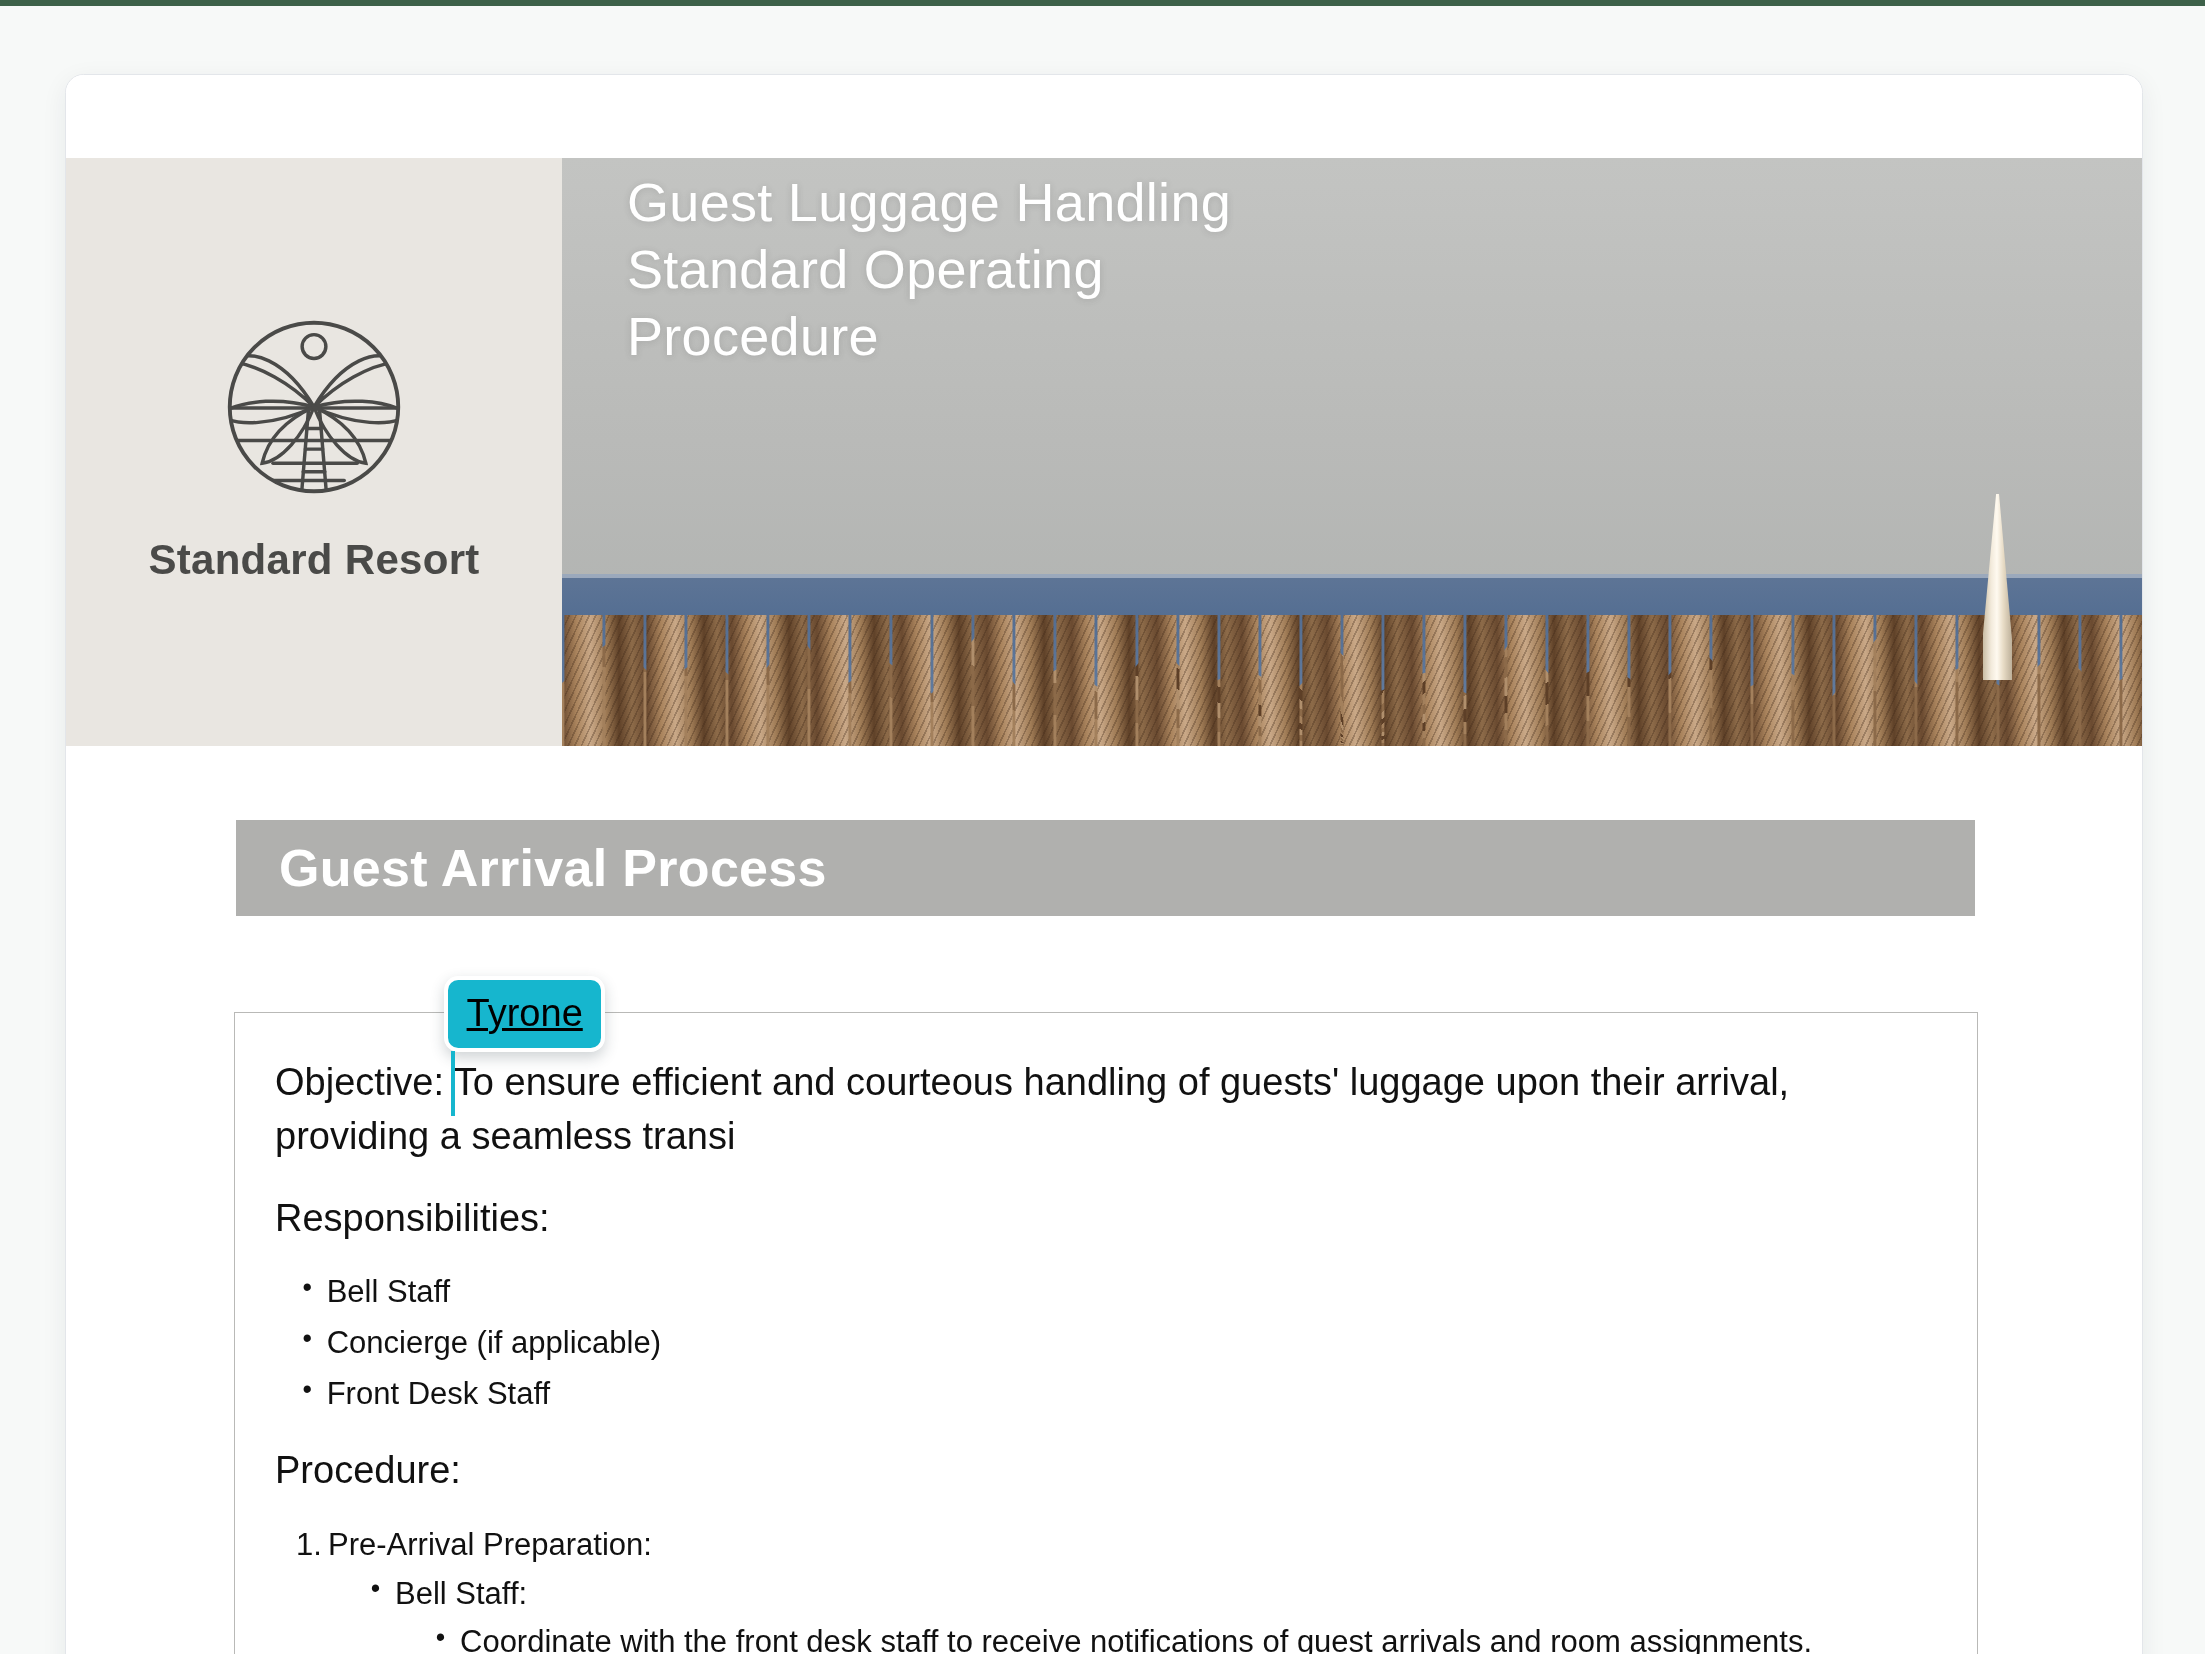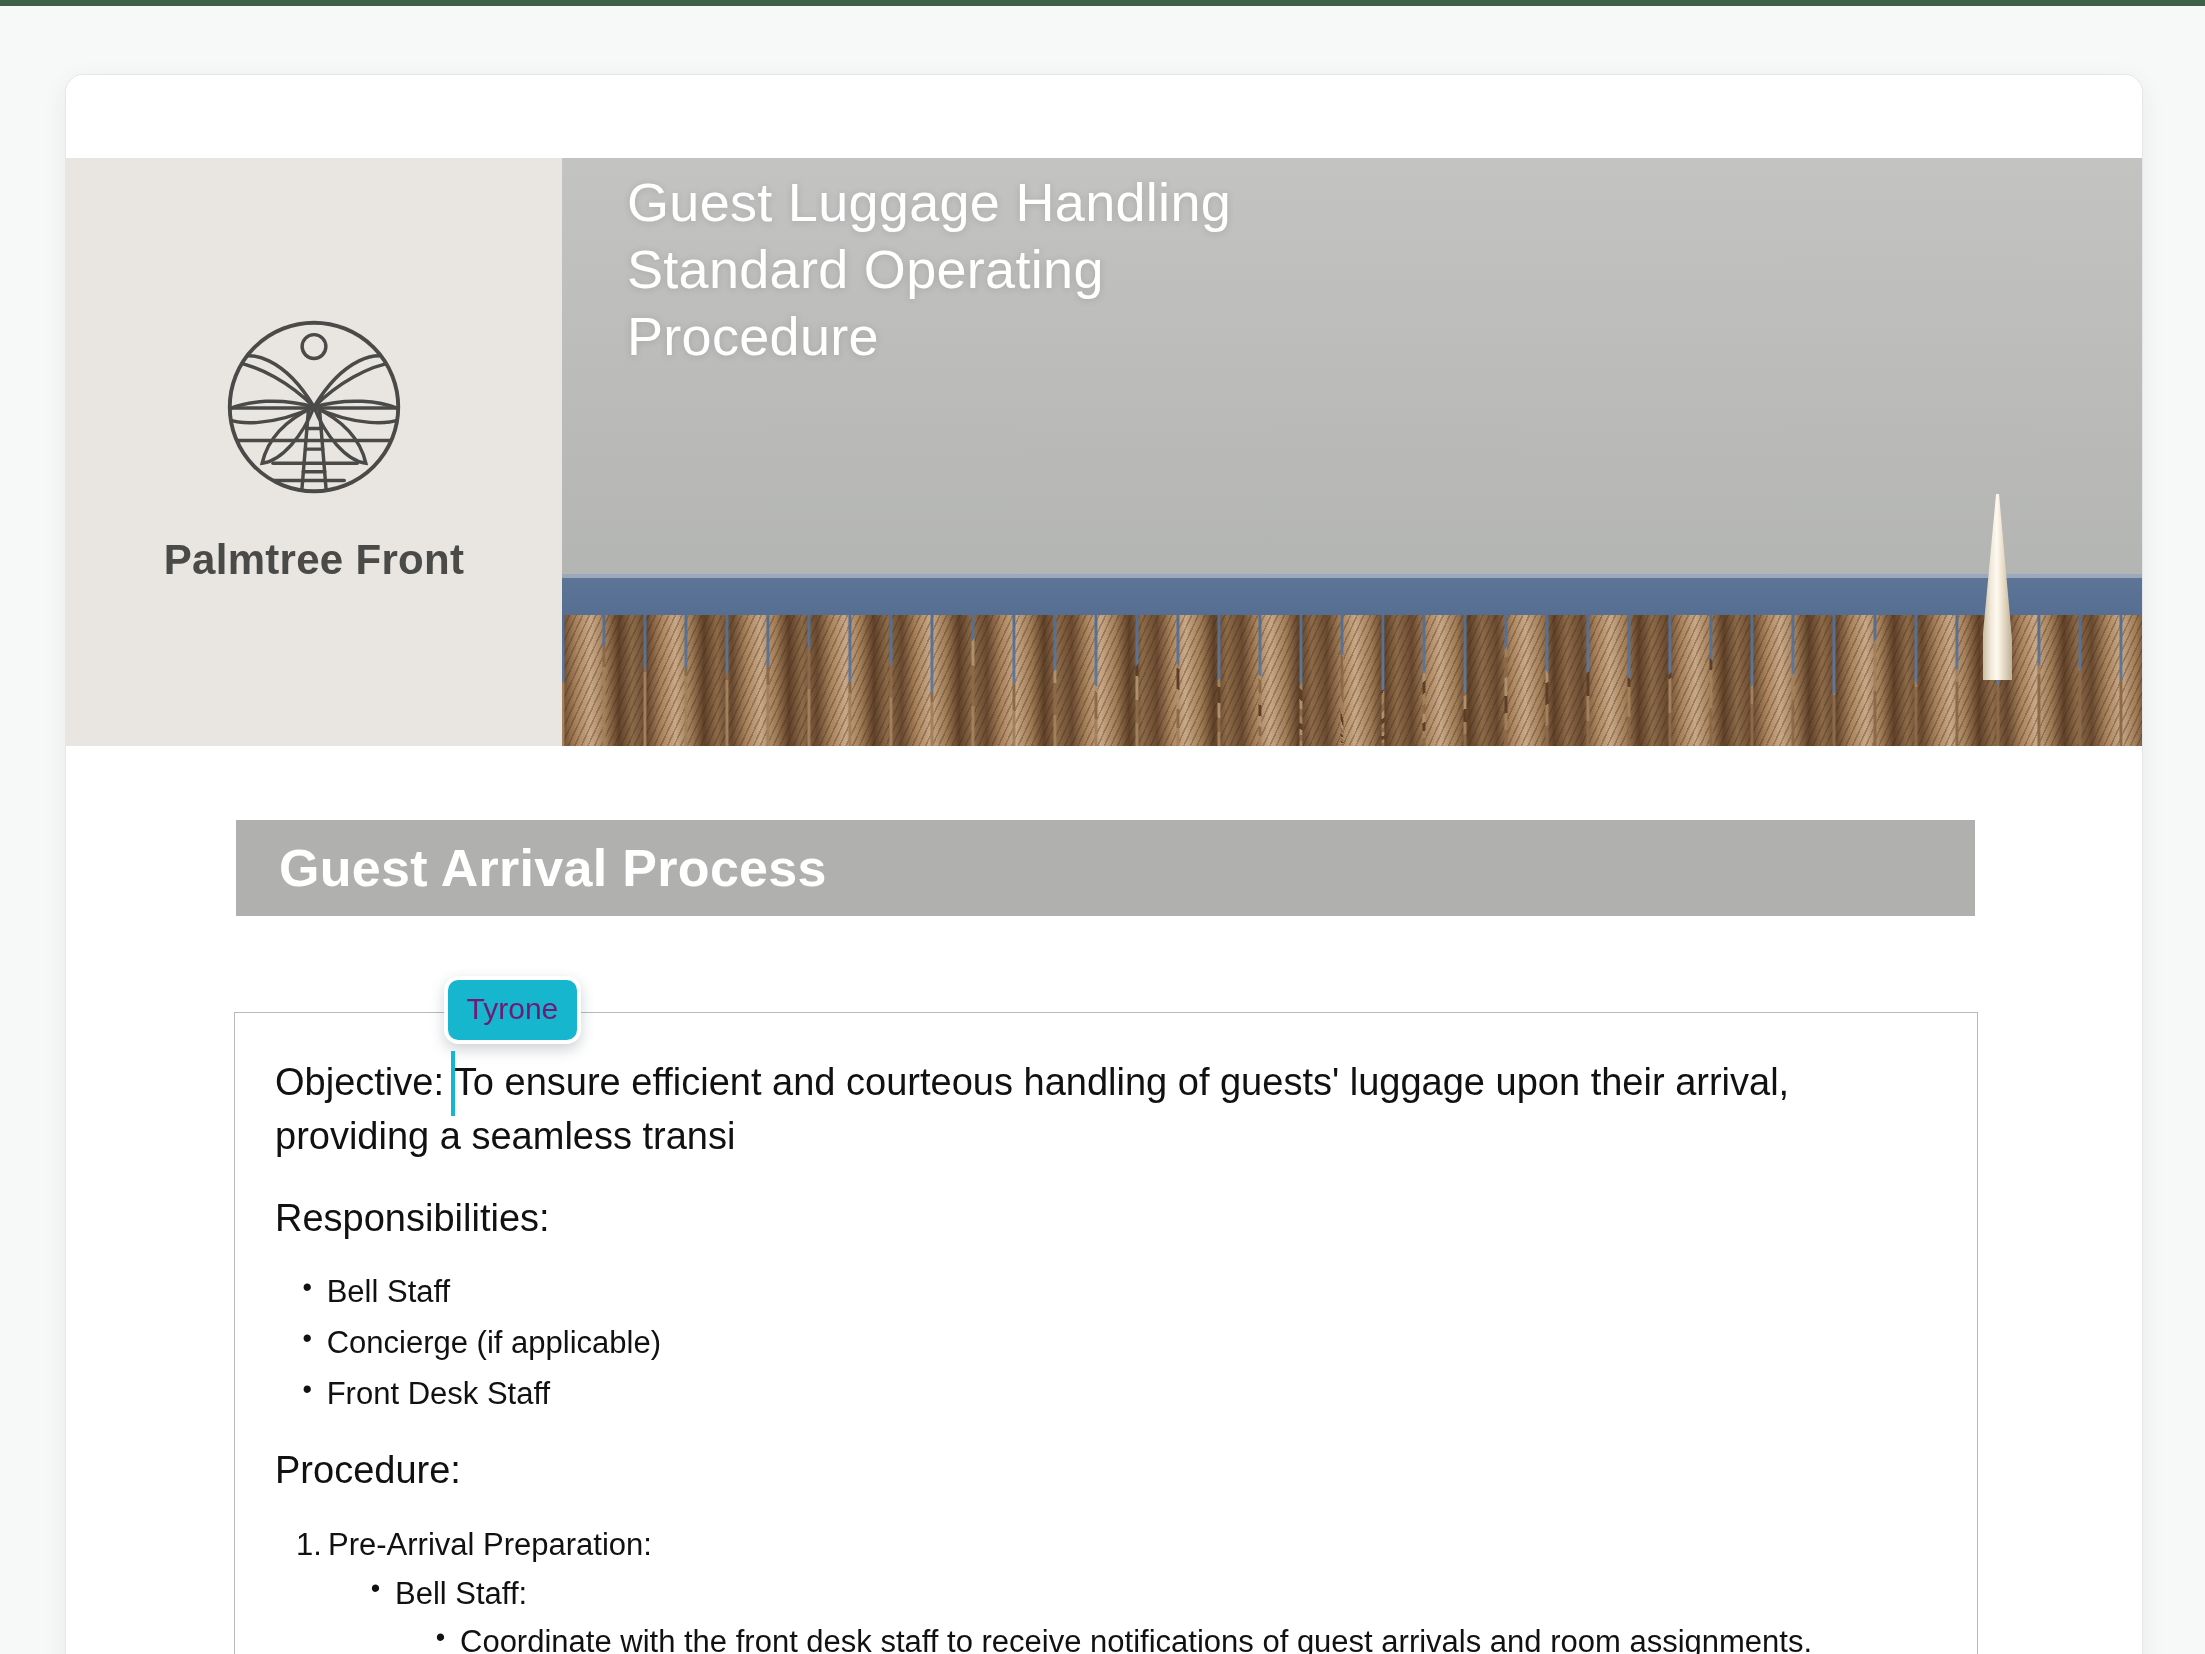--- a/index.html
+++ b/index.html
@@ -283,28 +283,29 @@
     position: absolute;
     left: 209px;
     top: -37px;
     z-index: 30;
     pointer-events: none;
   }
 
   .collab-label {
     display: inline-block;
     background: #16b6ce;
-    color: #701a75;
-    font-size: 30px;
+    color: #000000;
+    font-size: 38px;
     line-height: 1;
     padding: 13.7px 18.6px 16.4px 18.6px;
     border-radius: 14.2px;
     border: 4.9px solid #ffffff;
     box-shadow: 0 5.5px 14.2px rgba(40,60,70,0.22);
     white-space: nowrap;
+    text-decoration: underline;
   }
 
   .collab-caret {
     position: absolute;
     left: 6.6px;
     top: 75px;
     width: 4.4px;
     height: 65px;
     background: #16b6ce;
   }
@@ -349,21 +350,21 @@
           <path d="M100 100 C 72 92, 38 92, 12 106 C 26 120, 66 116, 100 100 Z"></path>
 
           <path d="M100 100 C 128 92, 162 92, 188 106 C 174 120, 134 116, 100 100 Z"></path>
 
           <path d="M100 100 C 78 110, 58 126, 52 152 C 70 150, 90 126, 100 100 Z"></path>
 
           <path d="M100 100 C 122 110, 142 126, 148 152 C 130 150, 110 126, 100 100 Z"></path>
         </g>
         <circle cx="100" cy="100" r="78" fill="none" stroke="#4a4a48" stroke-width="3.6"></circle>
       </svg>
-      <div class="logo-wordmark">Palmtree Front</div>
+      <div class="logo-wordmark">Standard Resort</div>
     </div>
 
     <div class="hero">
       <div class="hero-sea"></div>
       <div class="hero-peaks"></div>
       <div class="hero-umbrellas"></div>
       <div class="hero-furled-umbrella"></div>
       <div class="hero-title">
         <div>Guest Luggage Handling</div>
         <div>Standard Operating</div>

